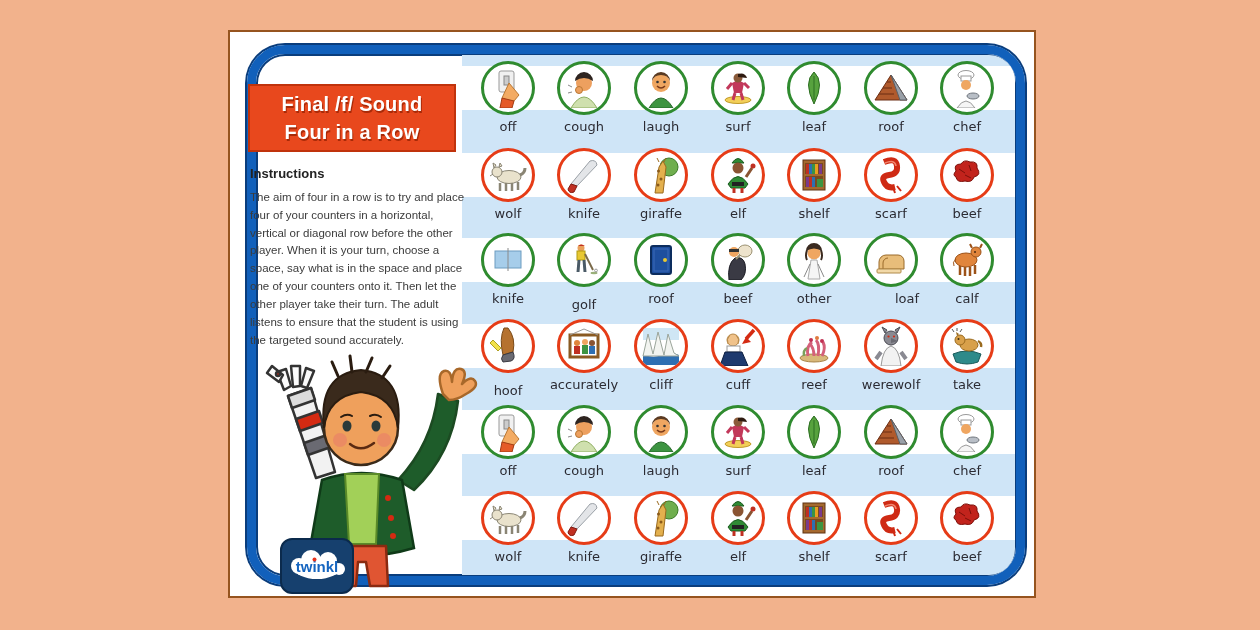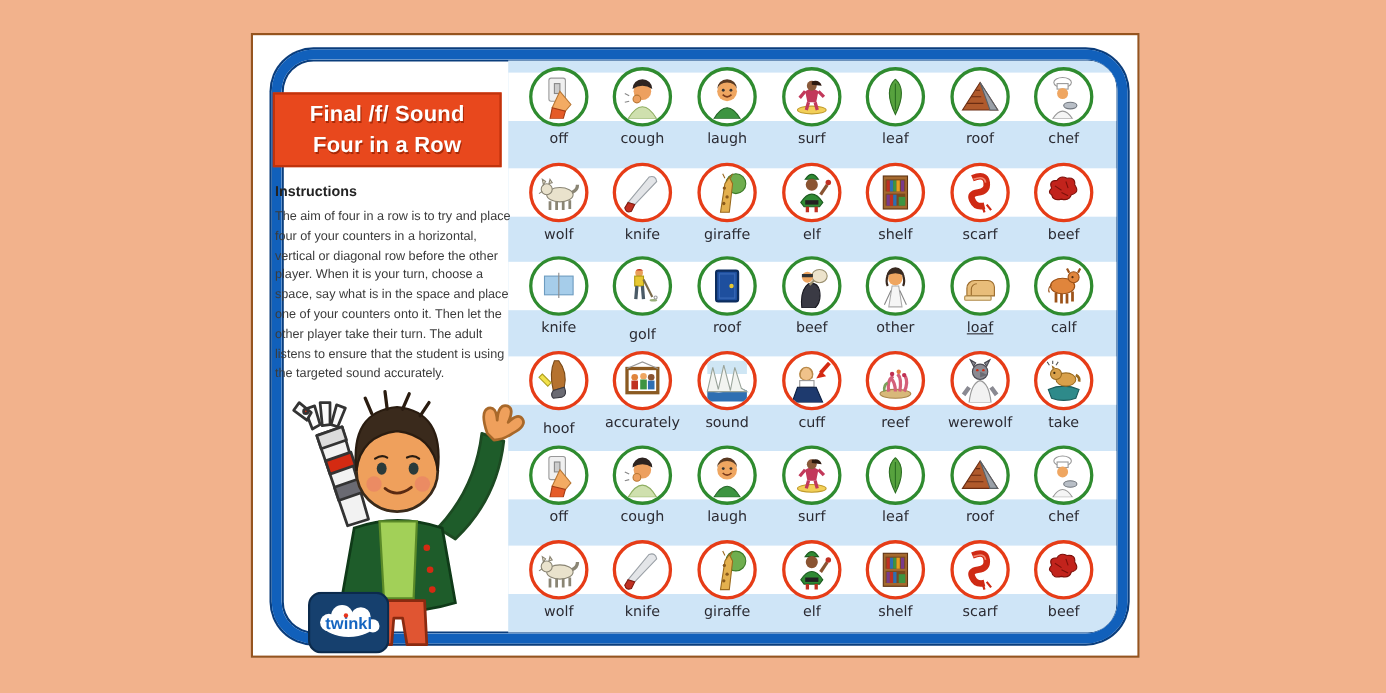--- a/index.html
+++ b/index.html
@@ -286,21 +286,21 @@
       <div class="wlabel" style="left: 307px; top: 236px;">other</div>
       <div class="cell" style="left: 402px; top: 178px; border-color: rgb(47, 139, 47);">
         <span class="cicon">
           <svg viewBox="0 0 40 40">
             <path d="M8 29 v-7 a7 7 0 0 1 7 -7 h12 a6 6 0 0 1 6 6 v8 z" fill="#e8bd7a" stroke="#9a6a2a"></path>
             <path d="M12 29 v-6 a5 5 0 0 1 5 -5" fill="none" stroke="#9a6a2a"></path>
             <rect x="6" y="29" width="24" height="4" rx="1" fill="#f2d9a8" stroke="#b08a4a"></rect>
           </svg>
         </span>
       </div>
-      <div class="wlabel" style="left: 384px; top: 236px; text-decoration: underline;">loaf</div>
+      <div class="wlabel" style="left: 400px; top: 236px;">loaf</div>
       <div class="cell" style="left: 478px; top: 178px; border-color: rgb(47, 139, 47);">
         <span class="cicon">
           <svg viewBox="0 0 40 40">
             <ellipse cx="19" cy="20" rx="11" ry="7" fill="#e0853c" stroke="#9c5218"></ellipse>
             <circle cx="29" cy="12" r="5" fill="#e0853c" stroke="#9c5218"></circle>
             <path d="M25 8 l-2 -4 M33 8 l2 -4" stroke="#9c5218" stroke-width="2"></path>
             <path d="M13 26 v9 M18 27 v9 M23 27 v9 M28 25 v9" stroke="#9c5218" stroke-width="2.5"></path>
             <path d="M9 19 q-4 3 -2 7" stroke="#9c5218" fill="none"></path>
             <circle cx="28" cy="12" r="1" fill="#4a2a10"></circle>
           </svg>
@@ -334,21 +334,21 @@
       <div class="wlabel" style="left: 77px; top: 322px;">accurately</div>
       <div class="cell" style="left: 172px; top: 264px; border-color: rgb(230, 60, 23);">
         <span class="cicon">
           <svg viewBox="0 0 40 40">
             <rect x="2" y="2" width="36" height="12" fill="#cfe6f4"></rect>
             <path d="M2 28 q10 5 18 1 q10 -4 18 0 v10 h-36 z" fill="#2e6fb2"></path>
             <path d="M2 30 L7 8 L12 28 L17 6 L23 29 L27 8 L33 27 L38 30 Z" fill="#f2f4f0" stroke="#9aa49a"></path>
           </svg>
         </span>
       </div>
-      <div class="wlabel" style="left: 154px; top: 322px;">sound</div>
+      <div class="wlabel" style="left: 154px; top: 322px;">cliff</div>
       <div class="cell" style="left: 249px; top: 264px; border-color: rgb(230, 60, 23);">
         <span class="cicon">
           <svg viewBox="0 0 40 40">
             <circle cx="15" cy="14" r="6" fill="#f0c28a" stroke="#b98a4a"></circle>
             <path d="M12 9 q-4 4 -2 9 M18 9 q4 4 2 9" stroke="#b98a4a" fill="none"></path>
             <rect x="9" y="20" width="13" height="6" fill="#fff" stroke="#999"></rect>
             <path d="M7 26 L24 26 L30 40 L2 40 Z" fill="#1e3a6e" stroke="#0c1e40"></path>
             <path d="M36 4 L28 13" stroke="#d42a12" stroke-width="3.5"></path>
             <path d="M24 18 l9 -2 -5 -5 z" fill="#d42a12"></path>
           </svg>

